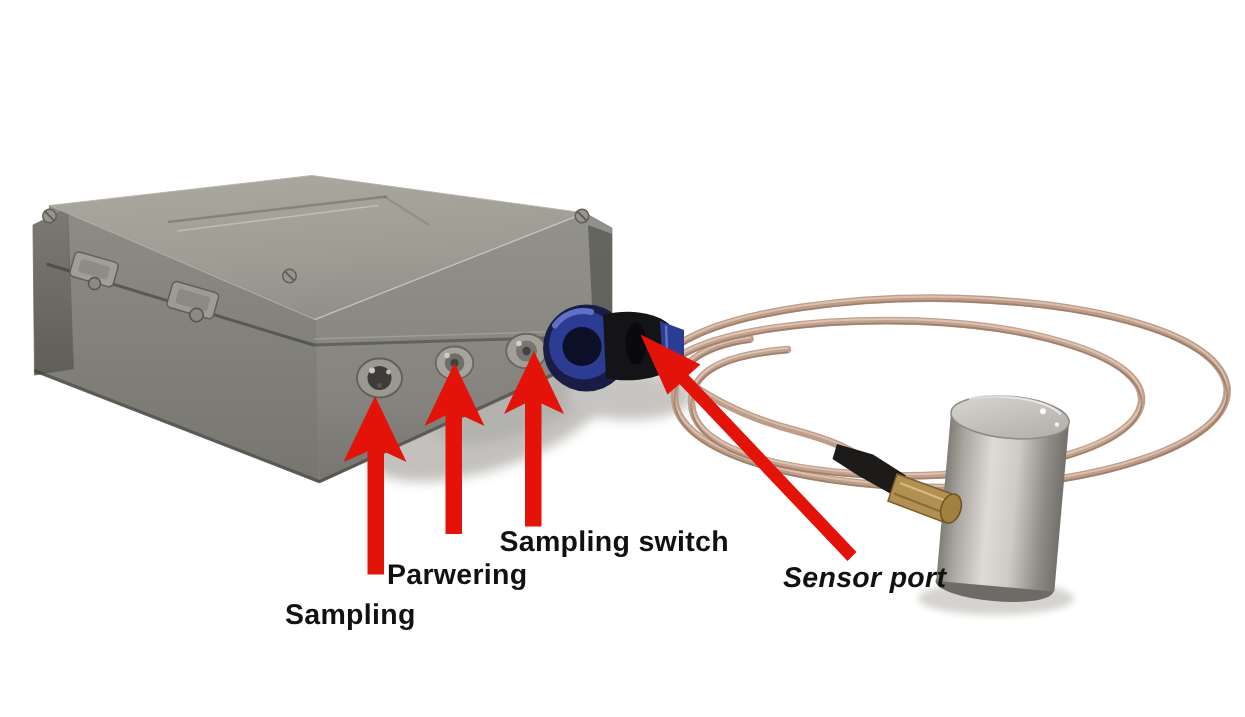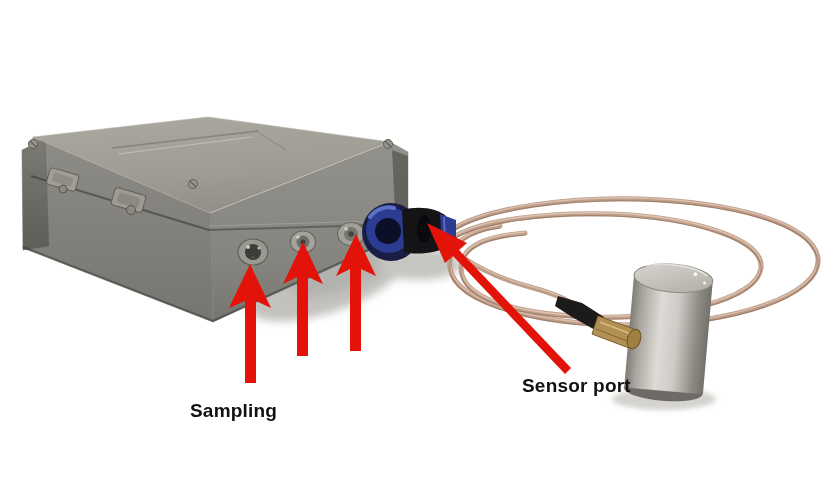--- a/index.html
+++ b/index.html
@@ -9,21 +9,21 @@
   }
   #photo-svg{position:absolute;left:0;top:0;}
   .callout{
     position:absolute;font-family:"Liberation Sans",sans-serif;
     font-weight:700;font-size:19px;line-height:1;color:#111111;
     white-space:nowrap;letter-spacing:0.2px;
   }
   #label-powered   {left:190px;top:401px;}
   #label-parwering {left:258px;top:374px;}
   #label-sampling  {left:333px;top:352px;}
-  #label-sensor    {left:522px;top:376px;}
+  #label-sensor    {left:522px;top:376px;font-style:italic;}
 </style>
 </head>
 <body>
 
 <div id="stage">
 
 <svg id="photo-svg" width="830" height="478" viewBox="0 0 830 478">
   <defs>
     <linearGradient id="gradTop" x1="0" y1="0" x2="0.25" y2="1">
       <stop offset="0" stop-color="#aba99f"></stop>
@@ -177,14 +177,16 @@
 
   <g fill="#e41309">
     <path d="M250,264 L271,308 L256,301 L256,383 L245,383 L245,301 L229,308 Z"></path>
     <path d="M303,242 L323,284 L308,277 L308,356 L297,356 L297,277 L283,284 Z"></path>
     <path d="M356,234 L376,276 L361,269 L361,351 L350,351 L350,269 L336,276 Z"></path>
     <path d="M427,223 L445,263 L453,256 L565,374 L571,368 L459,250 L467,243 Z"></path>
   </g>
 </svg>
 
   <div id="label-powered" class="callout">Sampling</div>
+  <div id="label-parwering" class="callout">Parwering</div>
+  <div id="label-sampling" class="callout">Sampling switch</div>
   <div id="label-sensor" class="callout">Sensor port</div>
 </div>
 
 </body></html>

